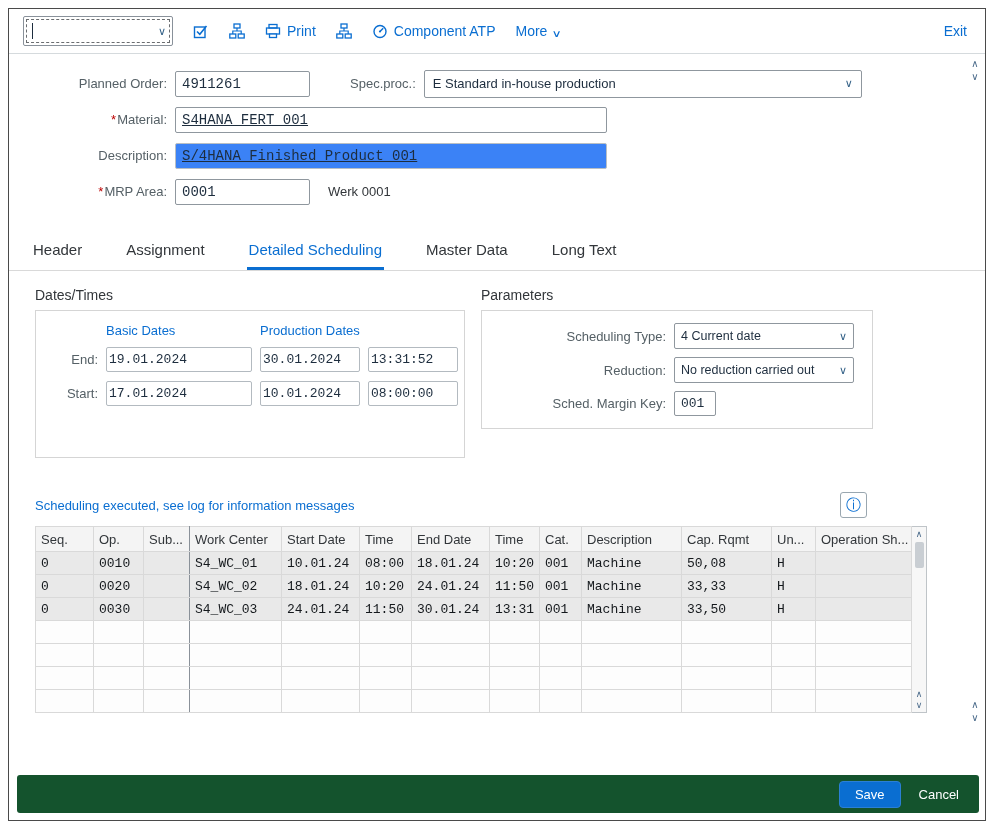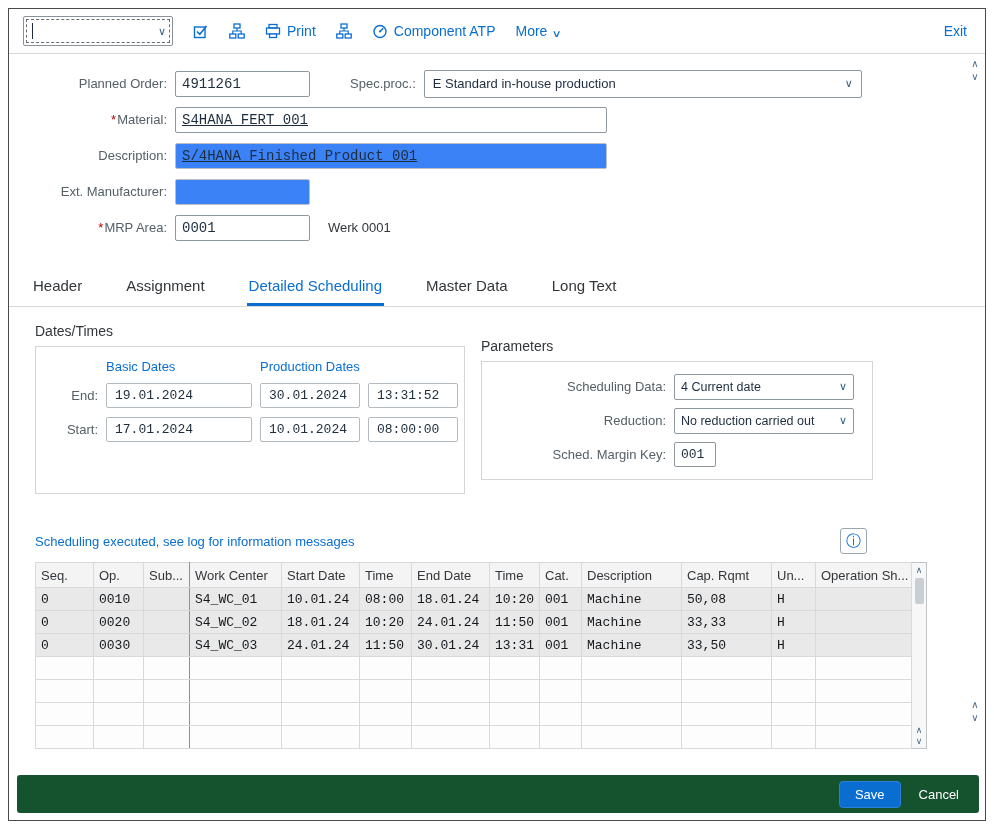--- a/index.html
+++ b/index.html
@@ -45,29 +45,29 @@
     height:28px; border:1px solid #8f979e; border-radius:2px; background:#fff;
     font-size:13px; color:#1d2d3e; padding:0 8px; display:flex; align-items:center; justify-content:space-between;
   }
   .sel .chev { color:#346187; font-size:11px; margin-left:8px; }
   .suffix { font-size:13px; color:#32363a; margin-left:18px; }
   
   .tabbar { display:flex; gap:40px; padding:0 0 0 22px; margin-top:26px; border-bottom:1px solid #d9d9d9; }
   .tab { font-size:15px; color:#32363a; padding:10px 2px 9px 2px; border-bottom:3px solid transparent; cursor:pointer; }
   .tab.sel-tab { color:#0a6ed1; border-bottom-color:#0a6ed1; }
   
-  .groups { display:flex; gap:16px; padding:16px 0 0 26px; align-items:center; }
+  .groups { display:flex; gap:16px; padding:16px 0 0 26px; align-items:flex-start; }
   .group-title { font-size:14px; color:#32363a; margin-bottom:7px; }
   .gbox { border:1px solid #d5d5d5; background:#fff; padding:12px; }
   .dates-box { width:430px; min-height:148px; }
   .params-box { width:392px; min-height:116px; }
   .dt-grid { display:grid; grid-template-columns:50px 146px 100px 90px; column-gap:8px; row-gap:9px; align-items:center; }
   .dt-colhead { color:#0a6ed1; font-size:13px; }
   .dt-label { text-align:right; font-size:13px; color:#556066; }
-  .dt-inp { height:25px; border:1px solid #b3bac0; border-radius:2px; background:#fff; font-family:"Liberation Mono", monospace; font-size:13px; color:#1d2d3e; display:flex; align-items:center; padding:0 8px; }
+  .dt-inp { height:25px; border:1px solid #b3bac0; border-radius:2px; background:#fff; font-family:"Liberation Mono", monospace; font-size:13px; color:#1d2d3e; display:flex; align-items:center; padding:0 2px; }
   .pm-grid { display:grid; grid-template-columns:172px 180px; column-gap:8px; row-gap:8px; align-items:center; }
   .pm-label { text-align:right; font-size:13px; color:#556066; white-space:nowrap; }
   .pm-sel { height:26px; border:1px solid #8f979e; border-radius:2px; background:#fff; font-size:12.5px; color:#1d2d3e; display:flex; align-items:center; justify-content:space-between; padding:0 6px; white-space:nowrap; }
   .pm-sel .chev { color:#346187; font-size:11px; margin-left:4px; }
   .pm-inp { height:25px; width:42px; border:1px solid #8f979e; border-radius:2px; background:#fff; font-family:"Liberation Mono", monospace; font-size:13px; color:#1d2d3e; display:flex; align-items:center; padding:0 6px; }
   
   .msg-row { display:flex; align-items:center; margin:34px 118px 0 26px; }
   .msg { color:#0a6ed1; font-size:13px; }
   .info-btn { margin-left:auto; width:27px; height:26px; border:1px solid #9aa7b0; border-radius:3px; background:#fff; color:#0a6ed1; font-size:15px; display:flex; align-items:center; justify-content:center; cursor:pointer; }
   .tbl-title-row { display:flex; align-items:center; margin:12px 22px 0 38px; }
@@ -194,26 +194,20 @@
       </div>
     </div>
 
     <div class="form-row">
       <span class="f-label">Description:</span>
       <div class="inp ro" style="width:432px;">
         <span class="underl">S/4HANA Finished Product 001</span>
       </div>
     </div>
 
-    <div class="form-row">
-      <span class="f-label">Ext. Manufacturer:</span>
-      <div class="inp ro" style="width:135px;">
-        <span></span>
-      </div>
-    </div>
 
     <div class="form-row">
       <span class="f-label"><span class="req">*</span><span>MRP Area:</span></span>
       <div class="inp" style="width:135px;">
         <span>0001</span>
       </div>
       <span class="suffix">Werk 0001</span>
     </div>
 
     <div class="tabbar">
@@ -255,21 +249,21 @@
                 <span>08:00:00</span>
               </div>
           </div>
         </div>
       </div>
 
       <div>
         <div class="group-title">Parameters</div>
         <div class="gbox params-box">
           <div class="pm-grid">
-            <span class="pm-label">Scheduling Data:</span>
+            <span class="pm-label">Scheduling Type:</span>
             <div class="pm-sel">
               <span>4 Current date</span>
               <span class="chev">∨</span>
             </div>
             <span class="pm-label">Reduction:</span>
             <div class="pm-sel">
               <span>No reduction carried out</span>
               <span class="chev">∨</span>
             </div>
             <span class="pm-label">Sched. Margin Key:</span>

